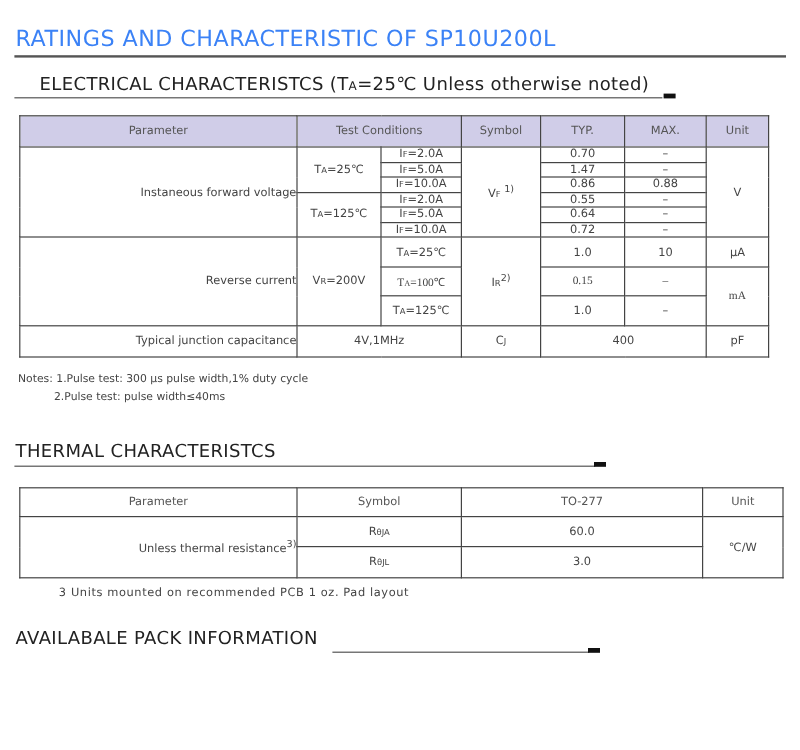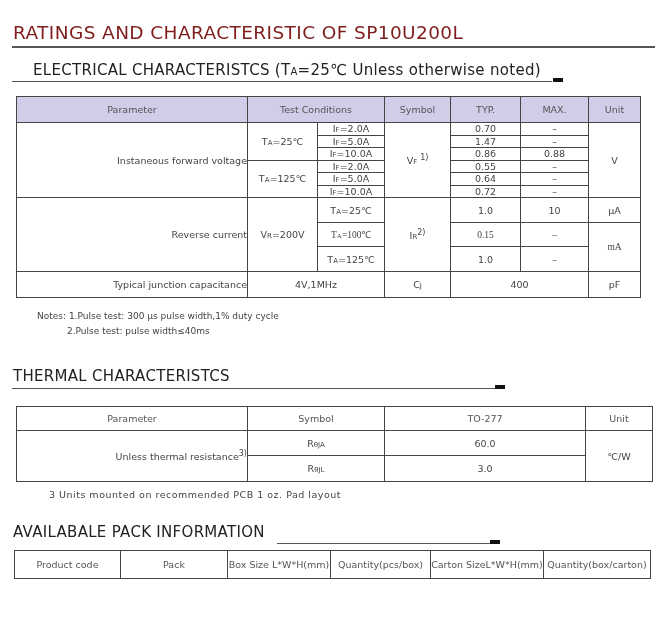--- a/index.html
+++ b/index.html
@@ -1,31 +1,31 @@
 <!DOCTYPE html>
 <html><head>
 <meta charset="utf-8">
 <style>
   html,body{margin:0;padding:0;background:#fff;}
   body{width:667px;height:625px;position:relative;overflow:hidden;font-family:"DejaVu Sans","Liberation Sans",sans-serif;color:#333;}
   .abs{position:absolute;}
-  .h1{left:13px;top:22px;font-size:18.5px;letter-spacing:0.4px;color:#7f1d1d;font-weight:normal;}
+  .h1{left:13px;top:22px;font-size:18.5px;letter-spacing:0.4px;color:#3b82f6;font-weight:normal;}
   .h1-line{left:12px;top:46px;width:643px;height:2px;background:#555;}
   .h2{font-size:15px;color:#222;letter-spacing:0.3px;}
   .h2 .sub{font-size:10px;}
   .sec-line{height:1px;background:#555;}
   .sec-block{width:10px;height:4px;background:#111;}
   table{border-collapse:collapse;position:absolute;table-layout:fixed;padding-left:38px;}
   td,th{border:1px solid #444;font-weight:normal;text-align:center;padding:0;font-size:9.5px;color:#444;overflow:hidden;white-space:nowrap;}
   th{background:#d0cde8;color:#555;}
   .t1{left:16px;top:96px;width:624px;}
   .t1 .sub{font-size:7px;}
   .sup{font-size:8px;vertical-align:super;}
   .left{text-align:right;padding-left:35px;}
-  .notes{left:37px;top:309px;font-size:9px;color:#444;line-height:15px;}
+  .notes{left:15px;top:309px;font-size:9px;color:#444;line-height:15px;}
   .t2{left:16px;top:406px;width:636px;}
   .t2 th{background:#fff;}
   .note3{left:49px;top:489px;font-size:9.5px;color:#444;letter-spacing:0.5px;}
   .t3{left:14px;top:550px;width:636px;}
   .t3 th{background:#fff;font-size:9.5px;}
   .t3 td{font-size:9px;}
 </style>
 </head>
 <body>
 
@@ -173,22 +173,14 @@
 <table class="t3">
   <colgroup>
     <col style="width:106px">
       <col style="width:107px">
       <col style="width:103px">
       <col style="width:100px">
       <col style="width:113px">
       <col style="width:107px">
   </colgroup>
   <tbody>
-      <tr style="height:28px;">
-    <th>Product code</th>
-    <th>Pack</th>
-    <th>Box Size L*W*H(mm)</th>
-    <th>Quantity(pcs/box)</th>
-    <th>Carton SizeL*W*H(mm)</th>
-    <th>Quantity(box/carton)</th>
-  </tr>
 </tbody>
   </table>
 
 </body></html>

